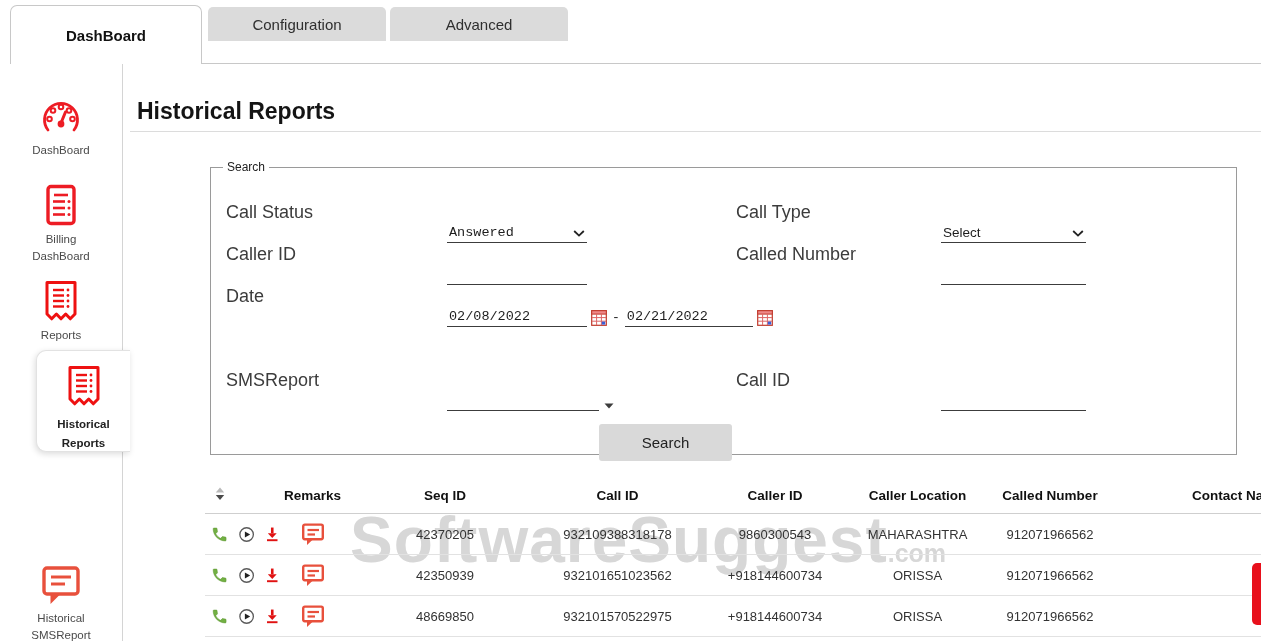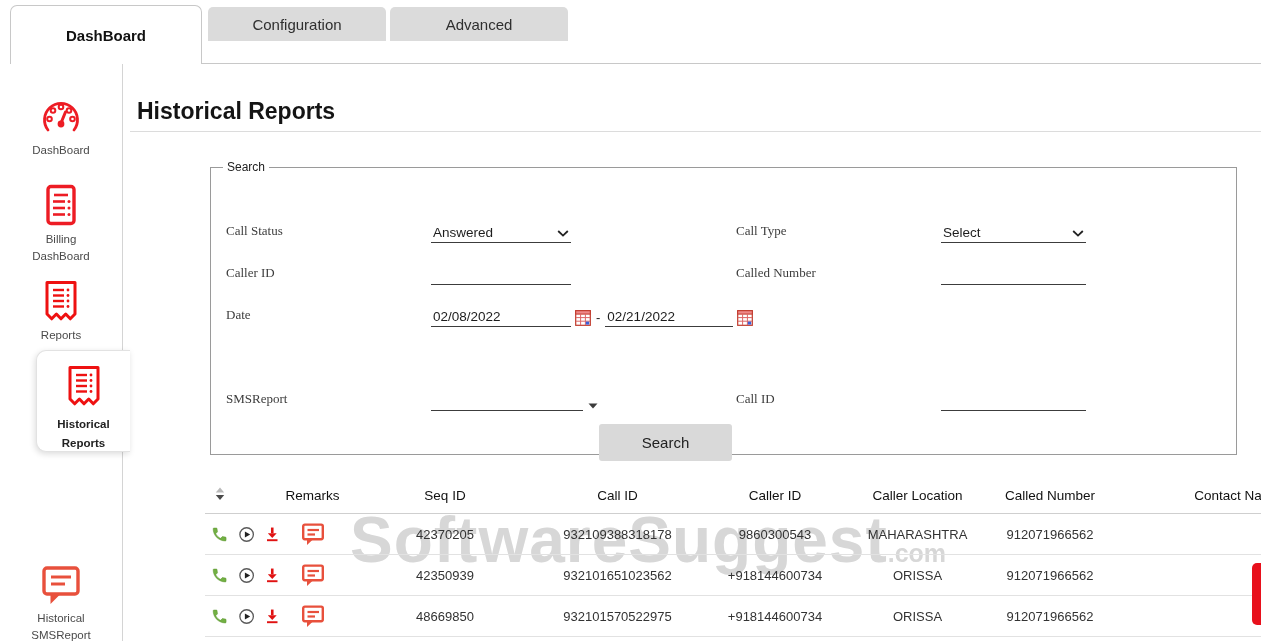--- a/index.html
+++ b/index.html
@@ -35,24 +35,24 @@
   
   #page-title { position:absolute; left:137px; top:98px; font-size:23px; font-weight:bold;
                 color:#141414; z-index:7; }
   #title-rule { position:absolute; left:130px; top:131px; right:0; height:1px; background:#dcdcdc; }
 
   
   fieldset#search-box { position:absolute; left:210px; top:160px; width:1027px; height:295px;
                         border:1px solid #9a9a9a; background:#fff; }
   fieldset#search-box legend { font-size:12px; color:#222; margin-left:12px; padding:0 4px; }
   .f-row { position:absolute; left:0; width:100%; height:22px; }
-  .f-label { position:absolute; bottom:4px; font-size:13px; color:#3c3c3c;font-family:Liberation Serif, serif; }
+  .f-label { position:absolute; bottom:20px; font-size:18px; color:#3c3c3c; }
   .lab1 { left:15px; }  .lab2 { left:525px; }
   .field { position:absolute; bottom:0; display:flex; align-items:flex-end; }
-  .fld1 { left:220px; } .fld2 { left:730px; }
+  .fld1 { left:236px;font-family:Liberation Mono, monospace; } .fld2 { left:730px; }
   .uline { border-bottom:1px solid #3c3c3c; height:21px; font-size:13.5px; color:#1d1d1d;
            display:flex; align-items:flex-end; justify-content:space-between;
            padding:0 2px 2px 2px; cursor:pointer; }
   .uline.inp { cursor:text; }
   .w140 { width:140px; } .w128 { width:128px; } .w145 { width:145px; } .w152 { width:152px; }
   .combo-arrow { margin:0 0 2px 5px; cursor:pointer; }
   .date-sep { font-size:13px; color:#222; margin:0 5px 2px 5px; }
   .cal { margin:0 0 1px 4px; cursor:pointer; }
   .btn { position:absolute; top:250px; height:37px; background:#d9d9d9; border:none;
          border-radius:3px; font-size:15px; color:#222; font-family:"Liberation Sans",sans-serif;
@@ -63,21 +63,21 @@
   
   #watermark { position:absolute; left:350px; top:503px; z-index:1; white-space:nowrap;
                color:#d7d7d7; font-weight:bold; pointer-events:none; }
   #watermark .wm-main { font-size:64px; letter-spacing:1px; }
   #watermark .wm-suf  { font-size:25px; }
 
   
   #tbl { position:absolute; left:205px; top:468px; width:1145px; z-index:2; }
   .t-head, .t-row { display:grid; grid-template-columns:75px 65px 200px 145px 170px 115px 150px 225px; }
   .t-head { height:46px; align-items:end; border-bottom:1px solid #cfcfcf; }
-  .t-head .th { text-align:center; font-size:13.5px; font-weight:normal; color:#111;
+  .t-head .th { text-align:center; font-size:13.5px; font-weight:bold; color:#111;
                 padding-bottom:10px; white-space:nowrap; }
   .t-head .th-sort { display:flex; align-items:flex-end; padding:0 0 12px 10px; }
   .t-row { height:41px; align-items:center; border-bottom:1px solid #e2e2e2; background:transparent; }
   .t-row .td { text-align:center; font-size:13px; color:#333; white-space:nowrap; }
   .cell-icons { display:flex; align-items:center; gap:10px; padding-left:6px; }
   .cell-icons svg { cursor:pointer; }
   .cell-remark { display:flex; justify-content:center; }
   .cell-remark svg { cursor:pointer; }
 
   

